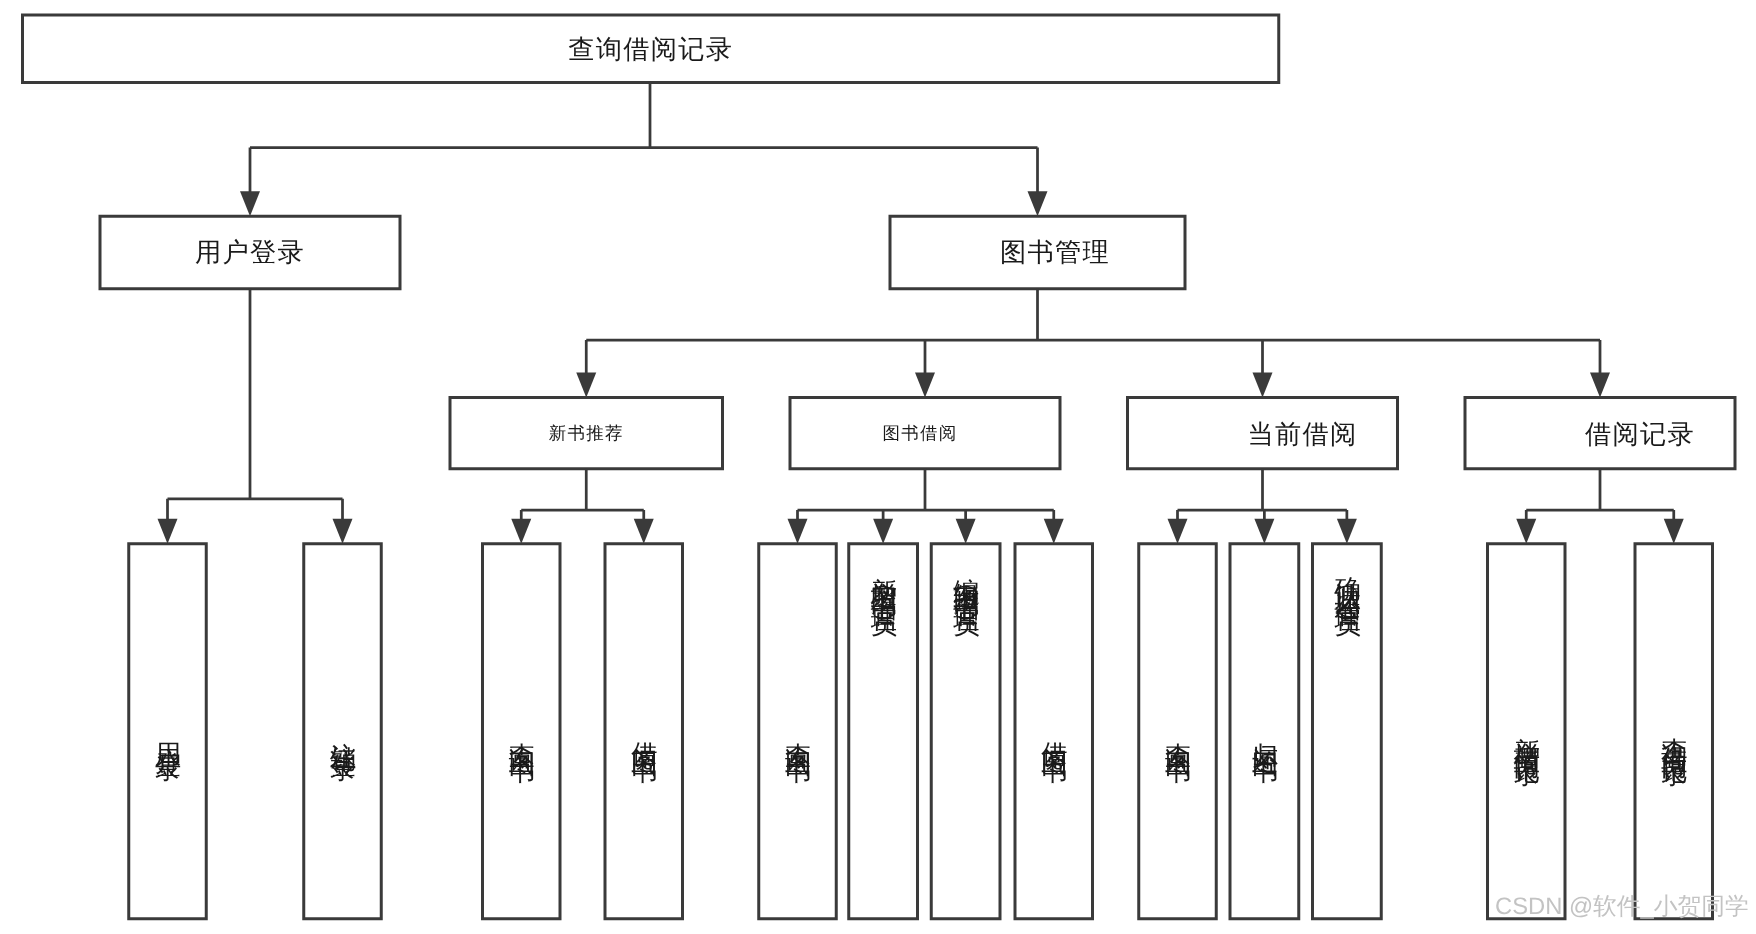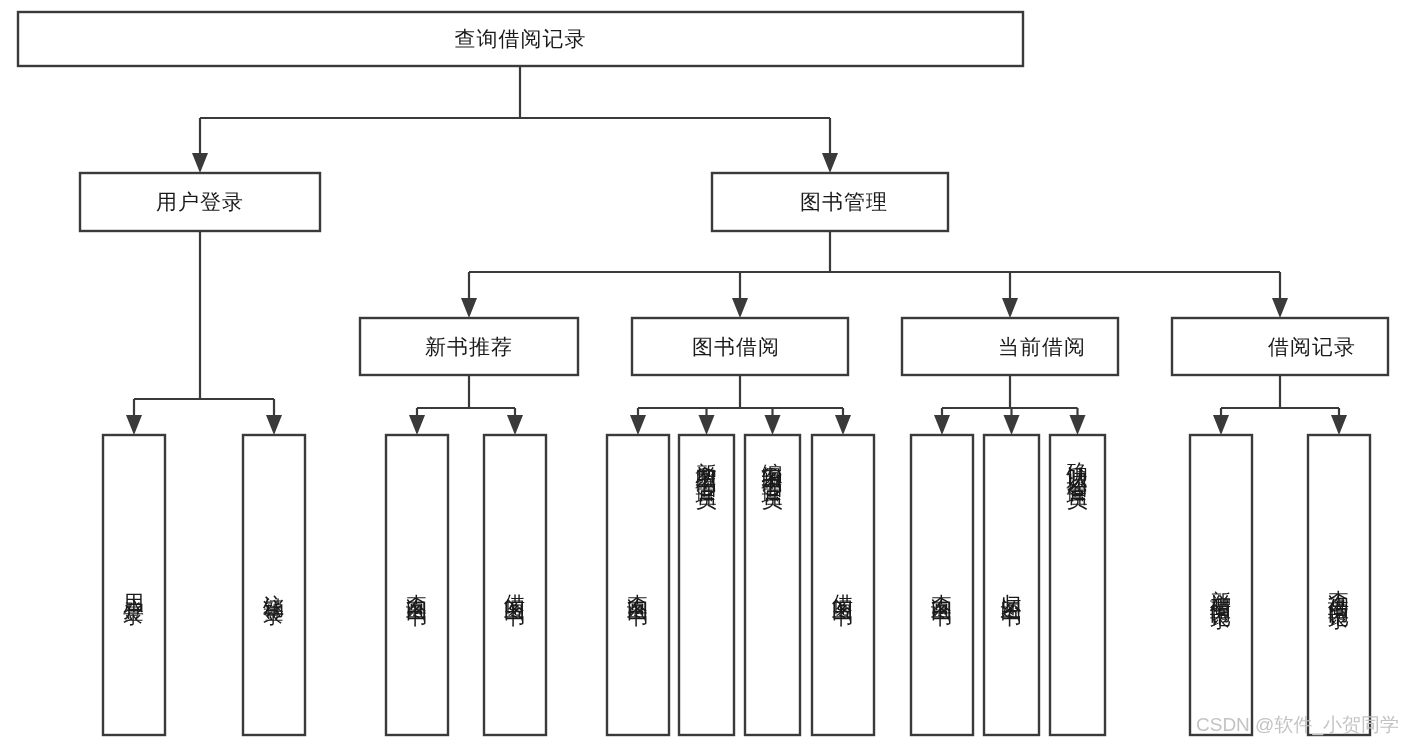--- a/index.html
+++ b/index.html
@@ -145,18 +145,18 @@
       <div class="vtext-wrap" style="left: 911px; top: 445px; width: 62px; height: 280px; justify-content: center; align-items: center;">查询图书</div>
       <div class="vtext-wrap" style="left: 984px; top: 445px; width: 55px; height: 280px; justify-content: center; align-items: center;">归还图书</div>
       <div class="vtext-wrap" style="left: 1050px; top: 445px; width: 55px; height: 280px; justify-content: flex-start; align-items: center;">确认归还（管理员）</div>
       <div class="vtext-wrap" style="left: 1190px; top: 445px; width: 62px; height: 280px; justify-content: center; align-items: center;">新增借阅记录</div>
       <div class="vtext-wrap" style="left: 1308px; top: 445px; width: 62px; height: 280px; justify-content: center; align-items: center;">查询借阅记录</div>
     </div>
   <div id="htext-layer">
       <div style="position: absolute; left: 18px; top: 12px; width: 1005px; height: 54px; display: flex; align-items: center; justify-content: center; font-size: 21px; color: rgb(26, 26, 26); letter-spacing: 1px; pointer-events: none;">查询借阅记录</div>
       <div style="position: absolute; left: 80px; top: 173px; width: 240px; height: 58px; display: flex; align-items: center; justify-content: center; font-size: 21px; color: rgb(26, 26, 26); letter-spacing: 1px; pointer-events: none;">用户登录</div>
       <div style="position: absolute; left: 712px; top: 173px; width: 264px; height: 58px; display: flex; align-items: center; justify-content: center; font-size: 21px; color: rgb(26, 26, 26); letter-spacing: 1px; pointer-events: none;">图书管理</div>
-      <div style="position: absolute; left: 360px; top: 318px; width: 218px; height: 57px; display: flex; align-items: center; justify-content: center; font-size: 21px; color: rgb(26, 26, 26); letter-spacing: 1px; pointer-events: none;">新书推荐</div>
-      <div style="position: absolute; left: 632px; top: 318px; width: 208px; height: 57px; display: flex; align-items: center; justify-content: center; font-size: 21px; color: rgb(26, 26, 26); letter-spacing: 1px; pointer-events: none;">图书借阅</div>
+      <div style="position: absolute; left: 360px; top: 318px; width: 218px; height: 57px; display: flex; align-items: center; justify-content: center; font-size: 14px; color: rgb(26, 26, 26); letter-spacing: 1px; pointer-events: none;">新书推荐</div>
+      <div style="position: absolute; left: 632px; top: 318px; width: 208px; height: 57px; display: flex; align-items: center; justify-content: center; font-size: 14px; color: rgb(26, 26, 26); letter-spacing: 1px; pointer-events: none;">图书借阅</div>
       <div style="position: absolute; left: 934px; top: 318px; width: 216px; height: 57px; display: flex; align-items: center; justify-content: center; font-size: 21px; color: rgb(26, 26, 26); letter-spacing: 1px; pointer-events: none;">当前借阅</div>
       <div style="position: absolute; left: 1204px; top: 318px; width: 216px; height: 57px; display: flex; align-items: center; justify-content: center; font-size: 21px; color: rgb(26, 26, 26); letter-spacing: 1px; pointer-events: none;">借阅记录</div>
     </div>
 </div>
 
 </body></html>

